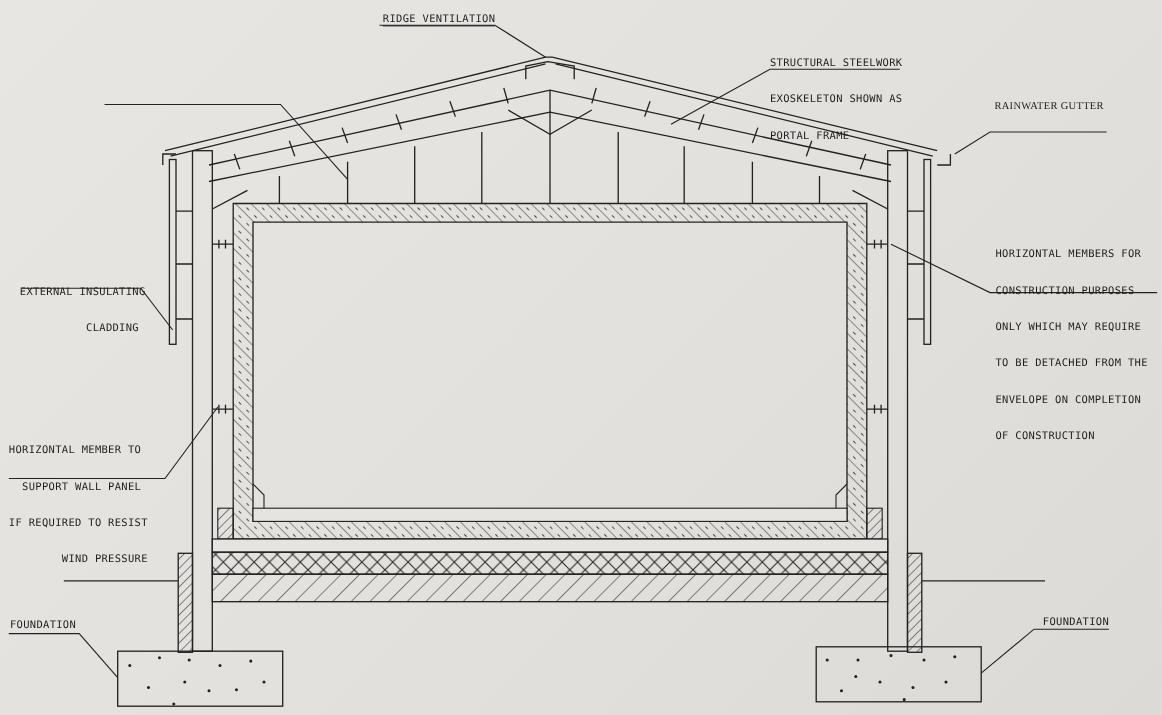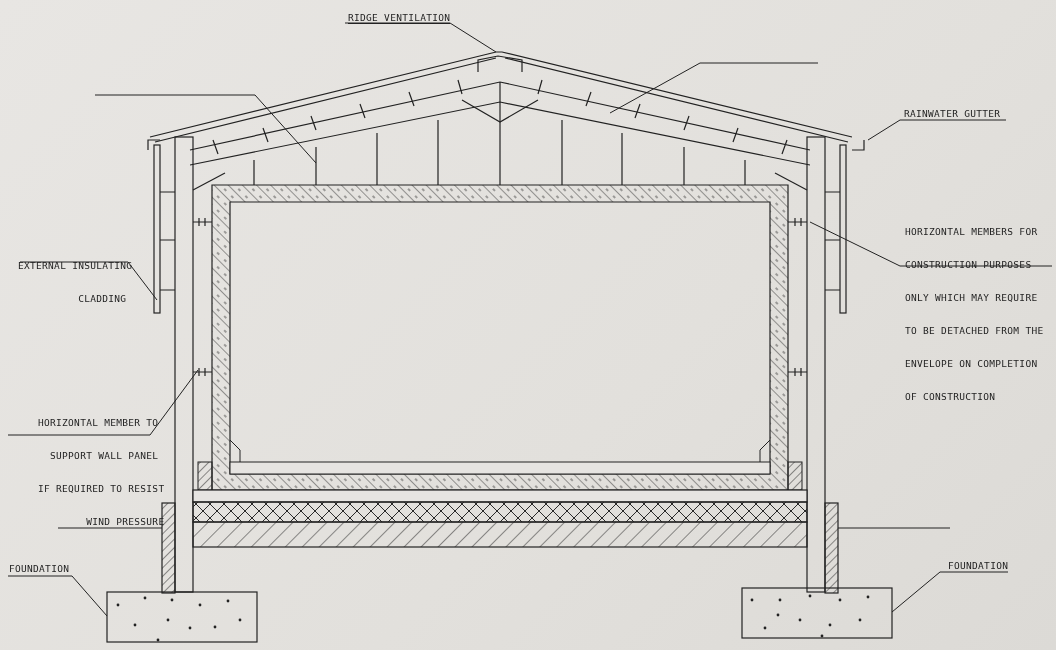--- a/index.html
+++ b/index.html
@@ -125,39 +125,44 @@
     <path d="M1052 266 L900 266 L810 222"></path>
     <path d="M20 262 L128 262 L157 300"></path>
     <path d="M8 435 L150 435 L198 370"></path>
     <path d="M8 576 L72 576 L107 616"></path>
     <path d="M1008 572 L940 572 L892 612"></path>
   </g>
 </svg>
 
 <div class="lbl ul" style="left:348px;top:12px;">RIDGE VENTILATION</div>
 
+<div class="lbl" style="left:700px;top:30px;">
+  <span class="u">STRUCTURAL STEELWORK</span>
+  <span class="u">EXOSKELETON SHOWN AS</span>
+  <span class="u">PORTAL FRAME</span>
+</div>
 
 
-<div class="lbl" style="left:904px;top:108px;">RAINWATER GUTTER</div>
+<div class="lbl" style="left:904px;top:92px;font-family:Liberation Serif, serif;">RAINWATER GUTTER</div>
 
 <div class="lbl" style="left:18px;top:238px;">
   <span class="u">EXTERNAL INSULATING</span>
   <span class="u">          CLADDING</span>
 </div>
 
 <div class="lbl" style="left:905px;top:204px;">
   <span class="u">HORIZONTAL MEMBERS FOR</span>
   <span class="u">CONSTRUCTION PURPOSES</span>
   <span class="u">ONLY WHICH MAY REQUIRE</span>
   <span class="u">TO BE DETACHED FROM THE</span>
   <span class="u">ENVELOPE ON COMPLETION</span>
   <span class="u">OF CONSTRUCTION</span>
 </div>
 
-<div class="lbl" style="left:8px;top:395px;margin-left:30px;">
+<div class="lbl" style="left:8px;top:382px;">
   <span class="u">HORIZONTAL MEMBER TO</span>
   <span class="u">  SUPPORT WALL PANEL</span>
   <span class="u">IF REQUIRED TO RESIST</span>
   <span class="u">        WIND PRESSURE</span>
 </div>
 
 <div class="lbl" style="left:9px;top:563px;">FOUNDATION</div>
 <div class="lbl" style="left:948px;top:560px;">FOUNDATION</div>
 
 </div>

